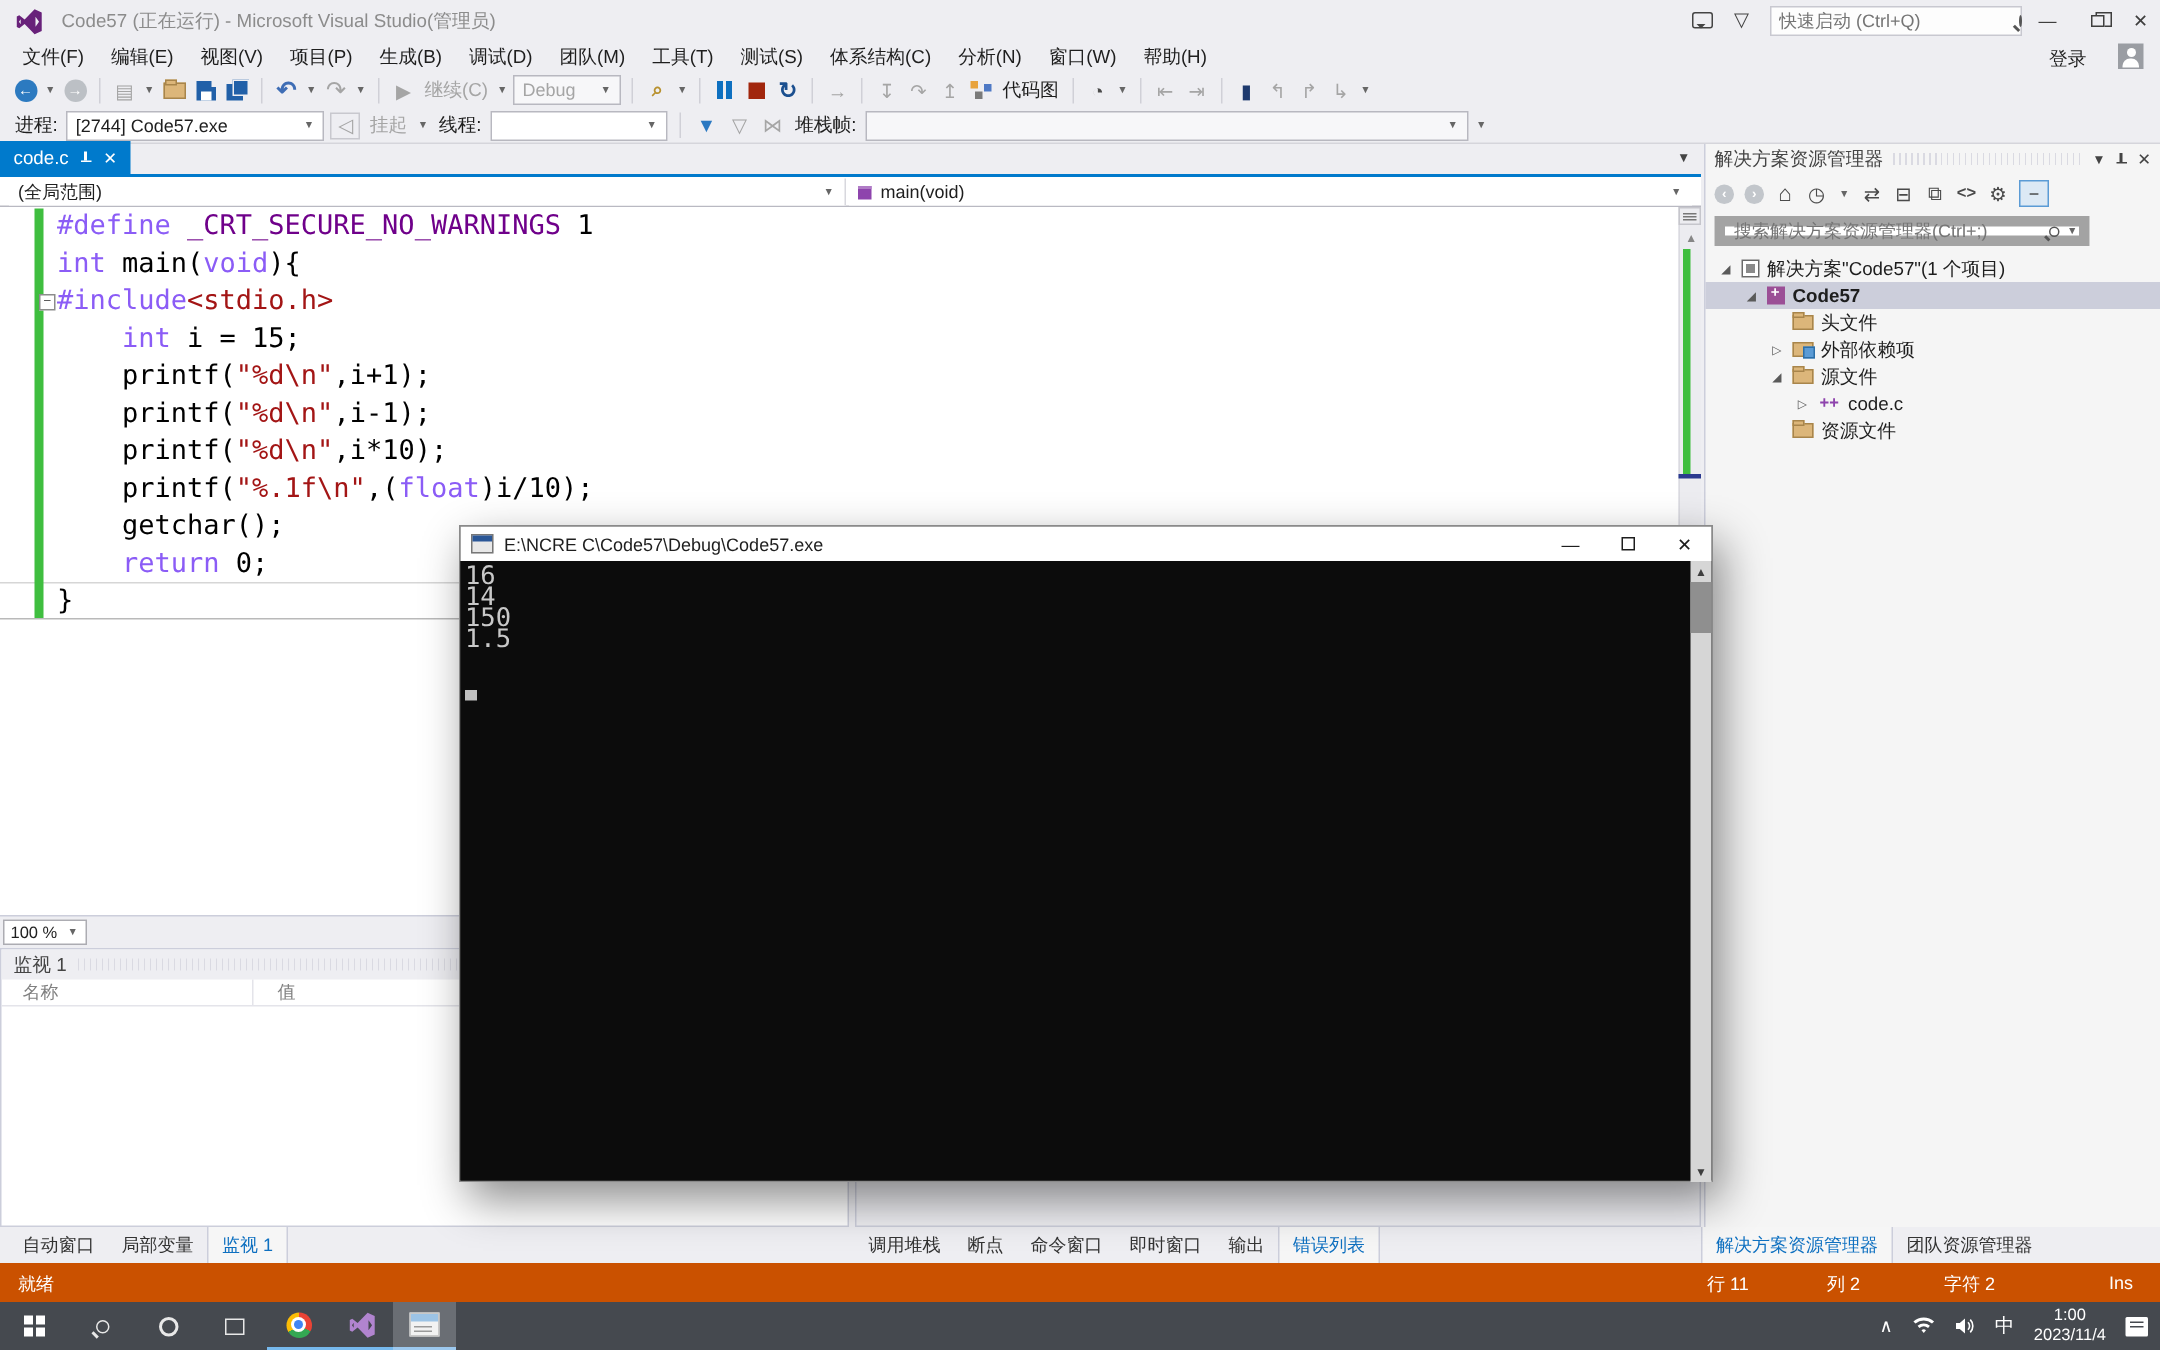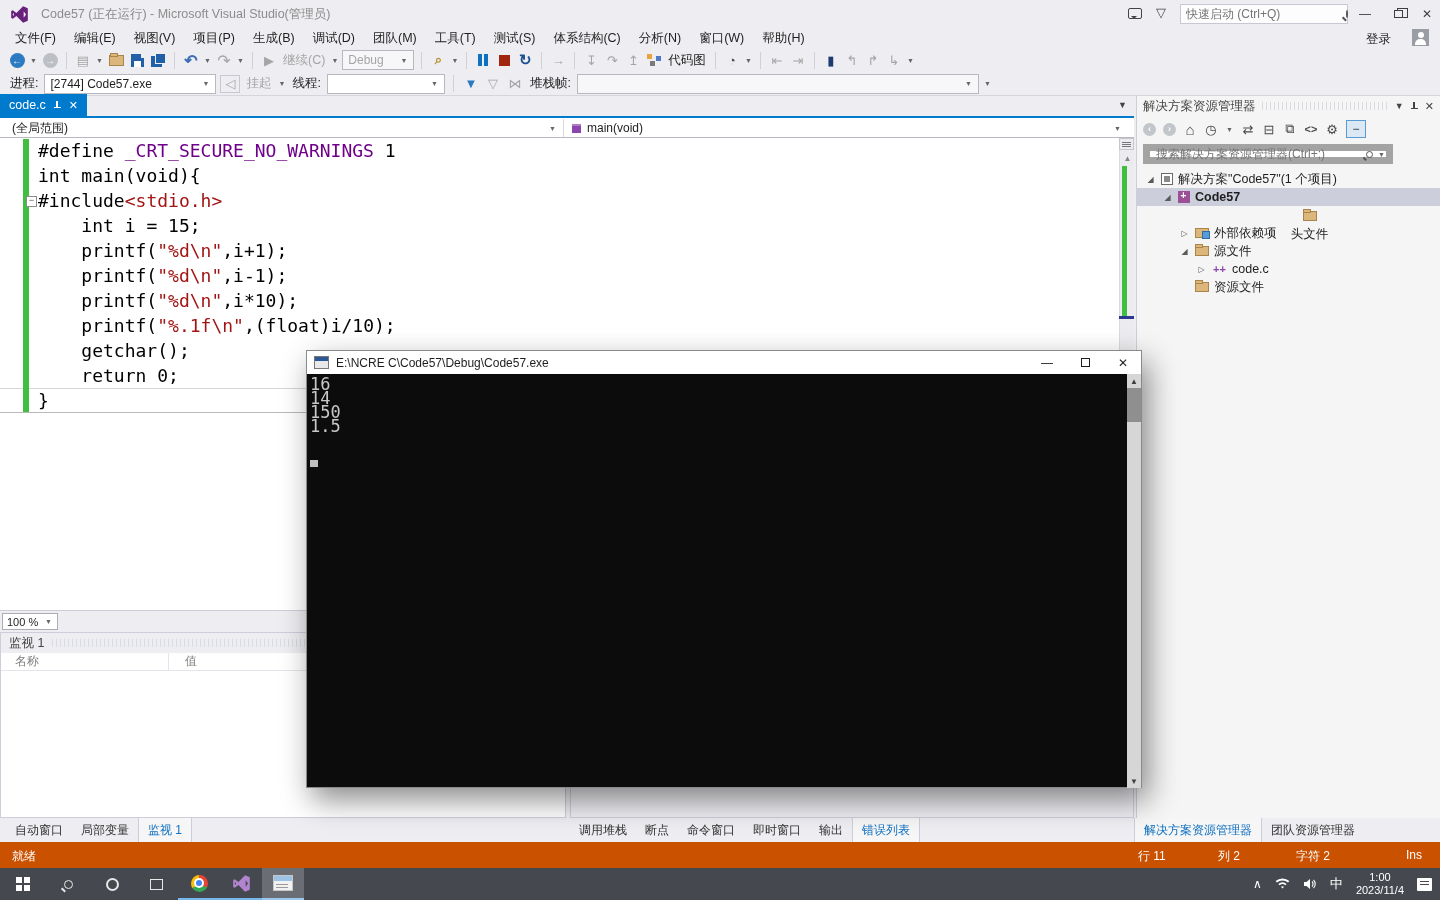--- a/index.html
+++ b/index.html
@@ -71,21 +71,21 @@
   #navbar{left:0;top:118px;width:1134px;height:20px;background:#fff;border-bottom:1px solid #B9B9C2}
   .nav-dd{position:absolute;top:1px;height:18px;display:flex;align-items:center;background:#fff;font-size:12px;padding:0 6px;gap:6px}
   #nav-scope{left:6px;width:558px;border-right:1px solid #D8D8DE}
   #nav-symbol{left:566px;width:562px}
   .nav-dd .ctext{flex:1}
   .method-ic{width:9px;height:9px;background:#8E44AD;box-shadow:inset 0 2px 0 #B07CC6}
 
   #code-area{left:0;top:138px;width:1119px;height:472px;background:#fff;font-family:"DejaVu Sans Mono","Liberation Mono",monospace;font-size:18px}
   .code-line{height:25px;line-height:25px;padding-left:38px;white-space:pre}
   .code-line.current{border-top:1px solid #D6D6D6;border-bottom:1px solid #B9B9B9;line-height:23px;height:25px}
-  .tk-k{color:#000000}.tk-m{color:#6F008A}.tk-s{color:#A31515}.tk-p{color:#000}
+  .tk-k{color:#8b5cf6}.tk-m{color:#6F008A}.tk-s{color:#A31515}.tk-p{color:#000}
   #gutter-bar{left:23px;top:139px;width:6px;height:273px;background:#3FBE3F}
   #fold-box{left:26px;top:196px;width:11px;height:11px;border:1px solid #8C8C8C;background:#fff;color:#555;font-size:9px;line-height:9px;text-align:center;font-family:"Liberation Mono",monospace}
 
   
   #ed-vsb{left:1119px;top:138px;width:15px;height:472px;background:#ECECF0;border-left:1px solid #DADAE0}
   .sb-arrow{position:absolute;left:0;width:15px;height:14px;color:#868686;font-size:8px;display:flex;align-items:center;justify-content:center}
   #ed-split{left:1119px;top:138px;width:15px;height:12px;background:#ECECF0;border:1px solid #C6C6CC;display:flex;flex-direction:column;align-items:center;justify-content:center;gap:1px}
   #ed-split i{width:9px;height:1px;background:#777}
   #ed-green{left:1122px;top:166px;width:5px;height:152px;background:#3FBE3F}
   #ed-caret-mark{left:1119px;top:316px;width:15px;height:3px;background:#2B3A8F}
@@ -426,21 +426,21 @@
       <div class="tree-row" style="padding-left: 8px;">
         <span class="tr-arrow">◢</span>
         <span class="ti ti-solution"></span>
         <span class="lbl">解决方案"Code57"(1 个项目)</span>
       </div>
       <div class="tree-row sel" style="padding-left: 25px;">
         <span class="tr-arrow">◢</span>
         <span class="ti ti-project"></span>
         <span class="lbl">Code57</span>
       </div>
-      <div class="tree-row" style="padding-left: 42px; flex-direction: column;">
+      <div class="tree-row" style="padding-left: 42px;">
         <span class="tr-arrow"></span>
         <span class="ti ti-folder"></span>
         <span class="lbl">头文件</span>
       </div>
       <div class="tree-row" style="padding-left: 42px;">
         <span class="tr-arrow">▷</span>
         <span class="ti ti-folder-deps"></span>
         <span class="lbl">外部依赖项</span>
       </div>
       <div class="tree-row" style="padding-left: 42px;">

